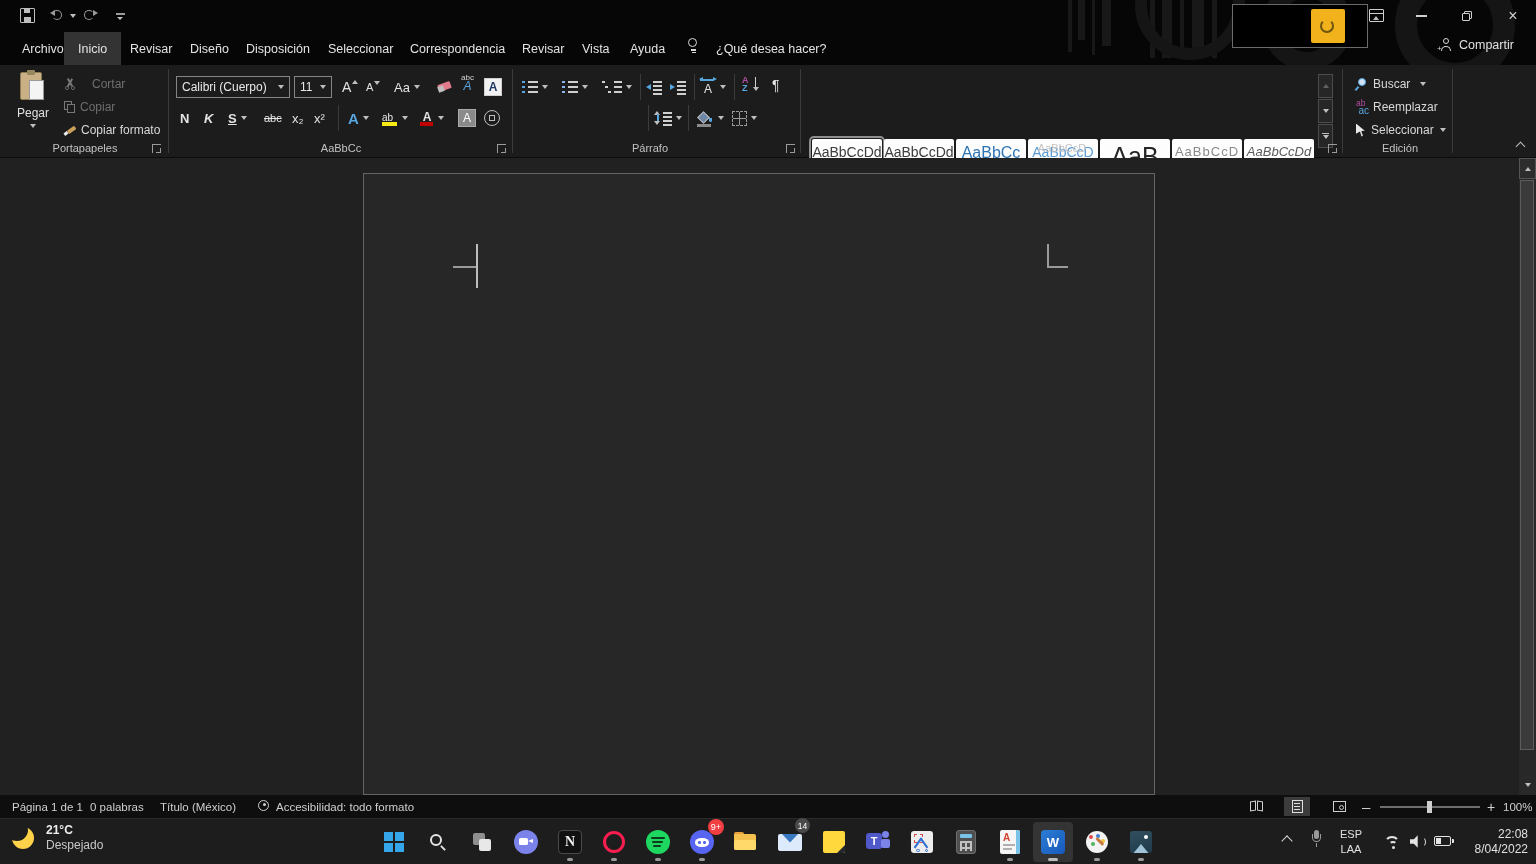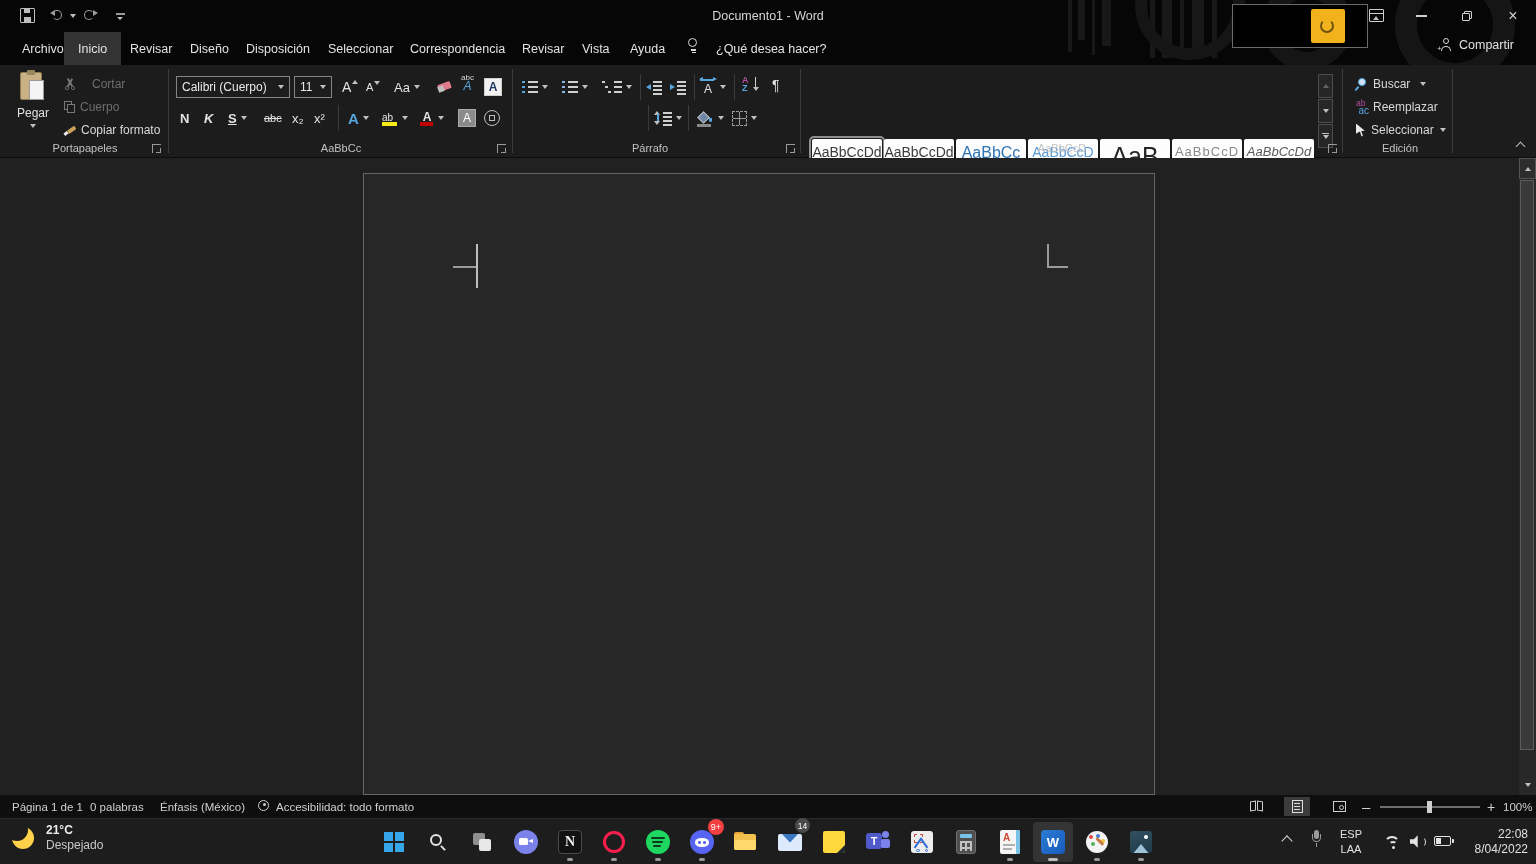--- a/index.html
+++ b/index.html
@@ -90,21 +90,20 @@
     </div>
     <span class="cdn abs" style="left:70px;top:14px;"></span>
     <div class="abs" style="left:84px;top:10px;width:12px;height:12px;">
       <div class="abs ring" style="width:10px;height:10px;border:1.5px solid #9a9a9a;border-right-color:transparent;"></div>
       <div class="abs" style="right:-2px;top:0px;width:0;height:0;border-top:3px solid transparent;border-bottom:3px solid transparent;border-left:5px solid #9a9a9a;"></div>
     </div>
     <div class="abs" style="left:116px;top:13px;width:9px;height:1.5px;background:#9a9a9a;">
       <span class="cdn abs" style="left:1px;top:4px;border-top-width:3px;border-left-width:3px;border-right-width:3px;"></span>
     </div>
 
-    <div class="title-text">Documento1  -  Word</div>
 
     <div class="abs" style="left:1232px;top:4px;width:136px;height:44px;background:#000;border:1px solid #6b6b6b;">
       <div class="abs" style="right:22px;top:4px;width:34px;height:34px;background:#f2b21c;border-radius:2px;">
         <div class="abs ring" style="left:9px;top:10px;width:14px;height:14px;border:2px solid #6d5410;border-top-color:transparent;"></div>
       </div>
     </div>
 
     <div class="abs" style="left:1369px;top:9px;width:15px;height:13px;border:1px solid #cfcfcf;border-radius:1px;">
       <div class="abs" style="left:0;top:2.5px;width:13px;height:1px;background:#cfcfcf;"></div>
       <span class="cup abs" style="left:3px;top:6px;"></span>
@@ -193,21 +192,21 @@
         <span class="abs ring" style="left:1px;top:8px;width:3.5px;height:3.5px;border:1.2px solid #777;"></span>
         <span class="abs ring" style="left:7px;top:8px;width:3.5px;height:3.5px;border:1.2px solid #777;"></span>
       </span>
       <span>Cortar</span>
     </div>
     <div class="rbtn dis" style="left:64px;top:31px;">
       <span style="position:relative;width:12px;height:12px;display:inline-block;">
         <span class="abs" style="left:0;top:0;width:8px;height:9px;border:1.2px solid #777;"></span>
         <span class="abs" style="left:3px;top:3px;width:8px;height:9px;border:1.2px solid #777;background:#1c1c1c;"></span>
       </span>
-      <span>Cuerpo</span>
+      <span>Copiar</span>
     </div>
     <div class="rbtn" style="left:64px;top:54px;">
       <span style="position:relative;width:13px;height:12px;display:inline-block;">
         <span class="abs" style="left:3px;top:4px;width:9px;height:3.5px;background:#c9a05a;transform:rotate(-35deg);border-radius:1px;"></span>
         <span class="abs" style="left:0px;top:8px;width:4px;height:3px;background:#ededed;transform:rotate(-35deg);"></span>
       </span>
       <span>Copiar formato</span>
     </div>
     <div class="glabel" style="left:30px;width:110px;">Portapapeles</div>
     <div class="launcher" style="left:152px;"></div>
@@ -554,21 +553,21 @@
   </div>
 
   <div class="statusbar">
     <div class="st" style="left:12px;">
         <span>Página 1 de 1</span>
       </div>
     <div class="st" style="left:90px;">
         <span>0 palabras</span>
       </div>
     <div class="st" style="left:160px;">
-        <span>Énfasis (México)</span>
+        <span>Título (México)</span>
       </div>
     <div class="st" style="left:258px;">
       <span style="position:relative;width:13px;height:13px;display:inline-block;">
         <span class="abs ring" style="left:0;top:0;width:11px;height:11px;border:1.2px solid #cfcfcf;"></span>
         <span class="abs ring" style="left:5px;top:3px;width:3px;height:3px;background:#cfcfcf;"></span>
       </span>
       <span>Accesibilidad: todo formato</span>
     </div>
 
     <div class="viewbtn" style="left:1244px;">

